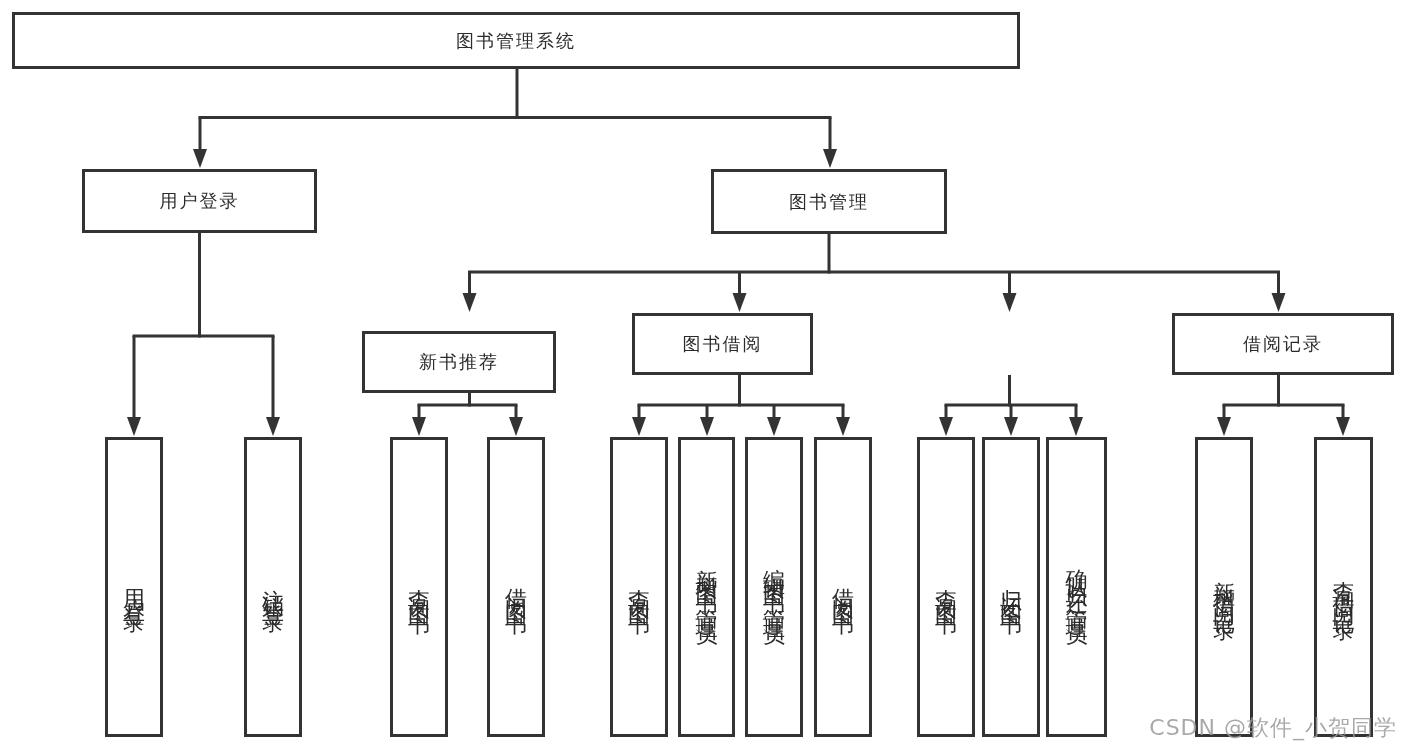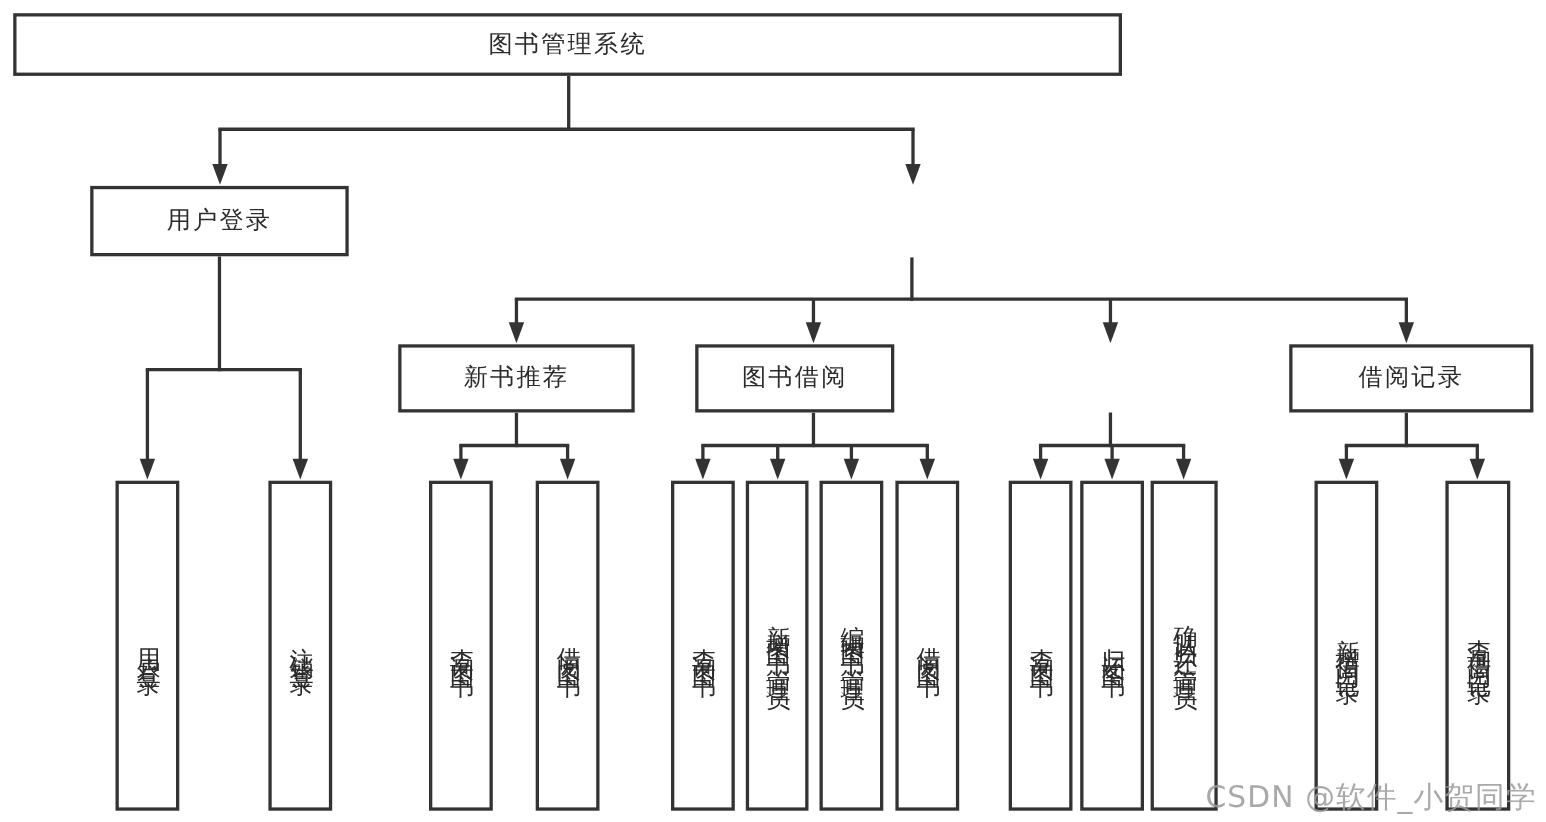--- a/index.html
+++ b/index.html
@@ -24,38 +24,38 @@
     position:absolute;
     box-sizing:border-box;
     background:var(--box-bg);
     border:3px solid var(--line);
     display:flex;
     align-items:center;
     justify-content:center;
     color:var(--text);
   }
   .hbox .lbl{
-    font-size:22px;
+    font-size:18px;
     letter-spacing:2px;
     white-space:nowrap;
     line-height:1;
   }
   .vbox .lbl{
     writing-mode:vertical-rl;
     text-orientation:mixed;
     font-size:22px;
     letter-spacing:8px;
     line-height:1.1;
     white-space:nowrap;
   }
   .watermark{
     position:absolute;
     right:8px;
     bottom:4px;
-    font-size:27px;
+    font-size:22px;
     color:var(--wm);
     opacity:0.85;
     letter-spacing:1px;
     white-space:nowrap;
   }
 </style>
 </head>
 <body>
 
 <div class="canvas">
@@ -122,22 +122,25 @@
     <polygon points="1336,417 1350,417 1343,436"></polygon>
   </svg>
 
   <div class="box hbox" style="left:12px;top:12px;width:1008px;height:57px">
     <span class="lbl">图书管理系统</span>
   </div>
 
   <div class="box hbox" style="left:82px;top:169px;width:235px;height:64px">
     <span class="lbl">用户登录</span>
   </div>
+  <div class="box hbox" style="left:711px;top:169px;width:236px;height:65px">
+    <span class="lbl">图书管理</span>
+  </div>
 
-  <div class="box hbox" style="left:362px;top:313px;width:215px;height:62px">
+  <div class="box hbox" style="left:362px;top:331px;width:194px;height:62px">
     <span class="lbl">新书推荐</span>
   </div>
   <div class="box hbox" style="left:632px;top:313px;width:181px;height:62px">
     <span class="lbl">图书借阅</span>
   </div>
   <div class="box hbox" style="left:1172px;top:313px;width:222px;height:62px">
     <span class="lbl">借阅记录</span>
   </div>
 
   <div class="box vbox" style="left:105px;top:437px;width:58px;height:300px">

